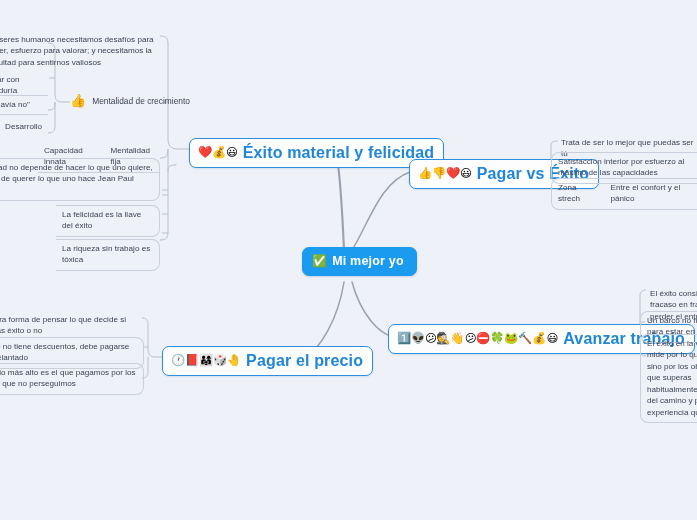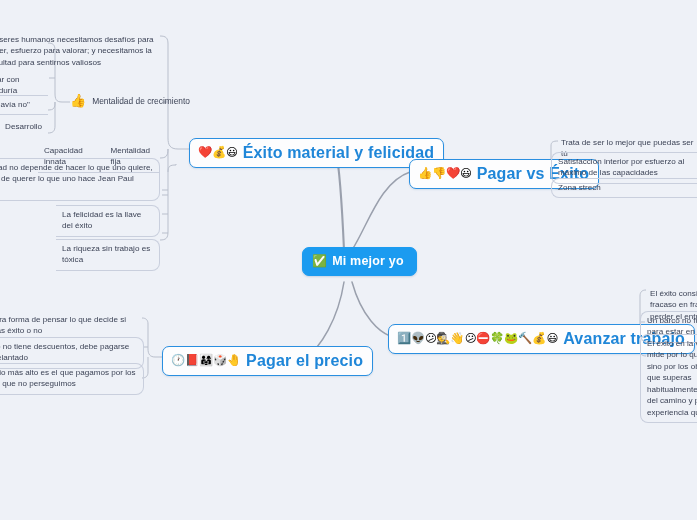--- a/index.html
+++ b/index.html
@@ -175,20 +175,21 @@
     <span class="lbl">Pagar vs Éxito</span>
   </div>
 
   <div class="leaf nb" style="left:555px;top:134px;width:150px;">Trata de ser lo mejor que puedas ser tú</div>
 
   <div class="leaf bl" style="left:551px;top:152px;width:150px;">Satisfacción interior por esfuerzo al máximo de las capacidades</div>
 
   <div class="leaf bl" style="left:551px;top:178px;width:152px;">
     <div class="two">
       <span>Zona strech</span>
+      <span>Entre el confort y el pánico</span>
     </div>
   </div>
 
   <div class="main-node" style="left:388px;top:324px;">
     <span class="emos">1️⃣👽😕🕵️👋😕⛔🍀🐸🔨💰😃</span>
     <span class="lbl">Avanzar trabajo</span>
   </div>
 
   <div class="leaf nb" style="left:644px;top:285px;width:110px;">El éxito consiste en ir de fracaso en fracaso sin perder el entusiasmo</div>
 

